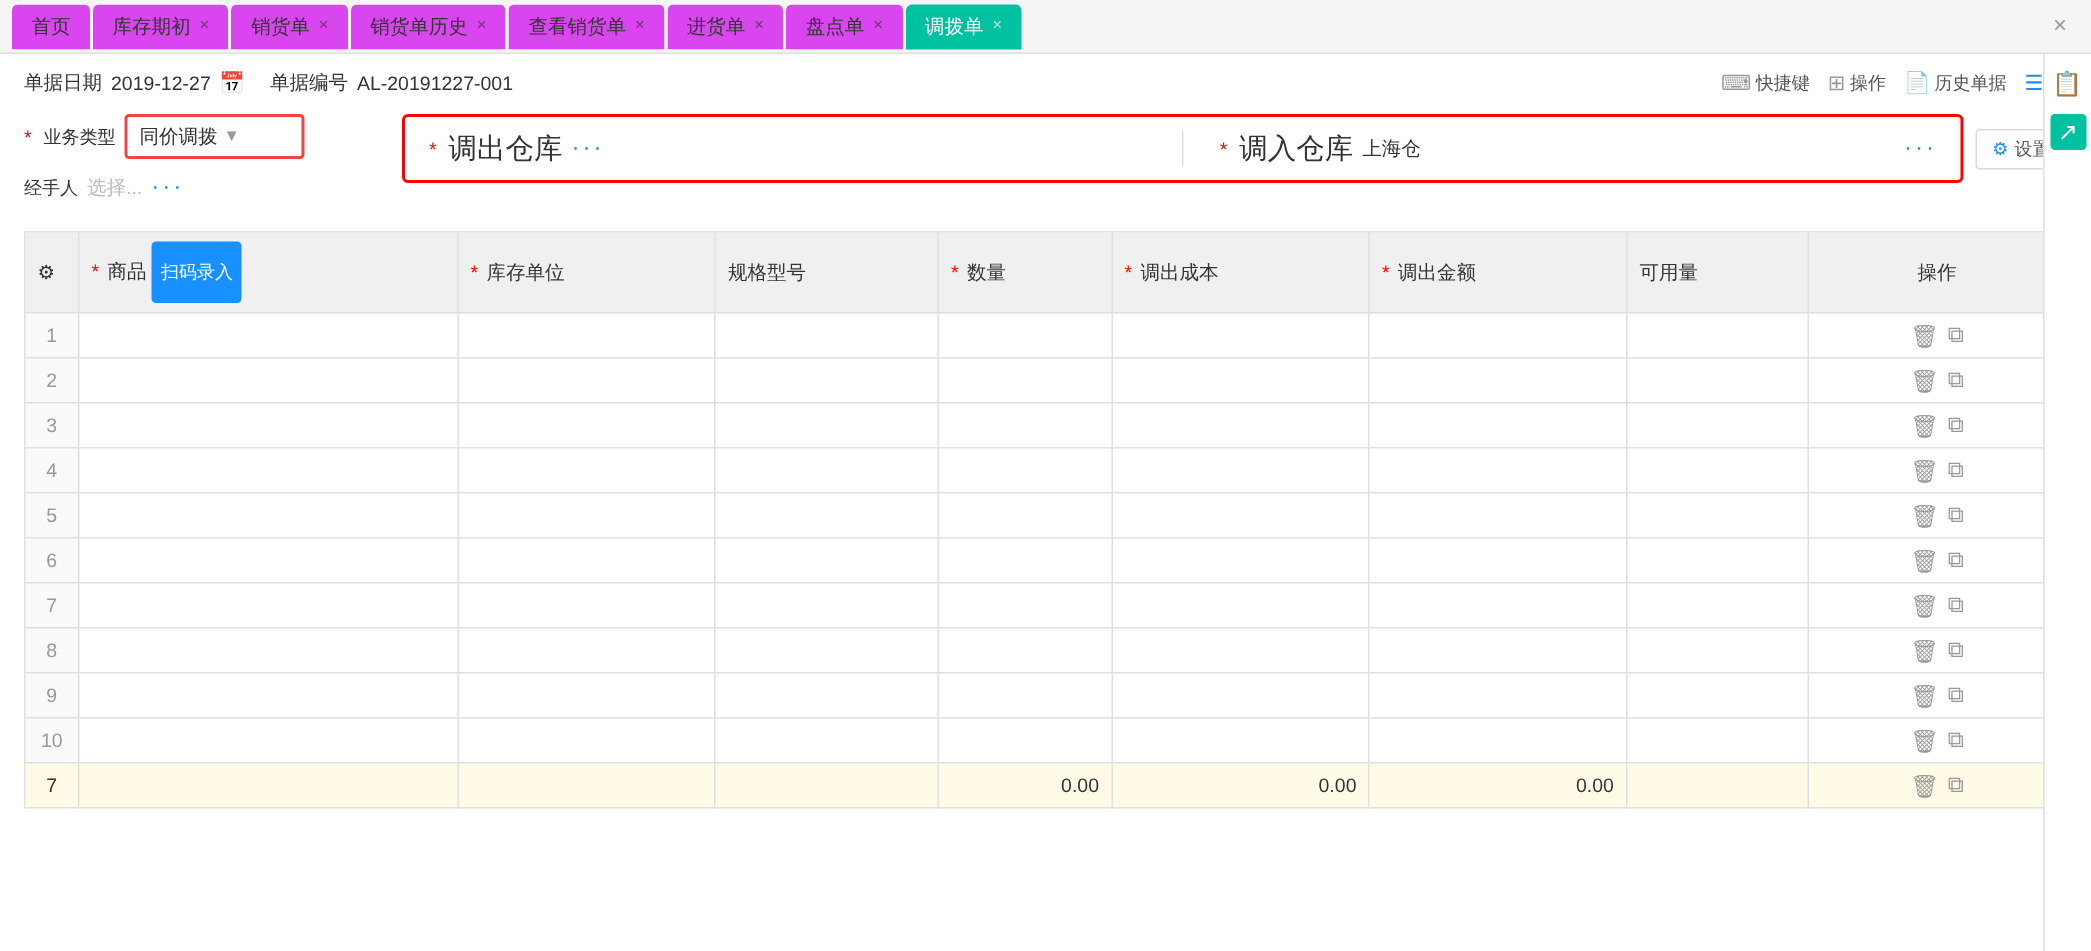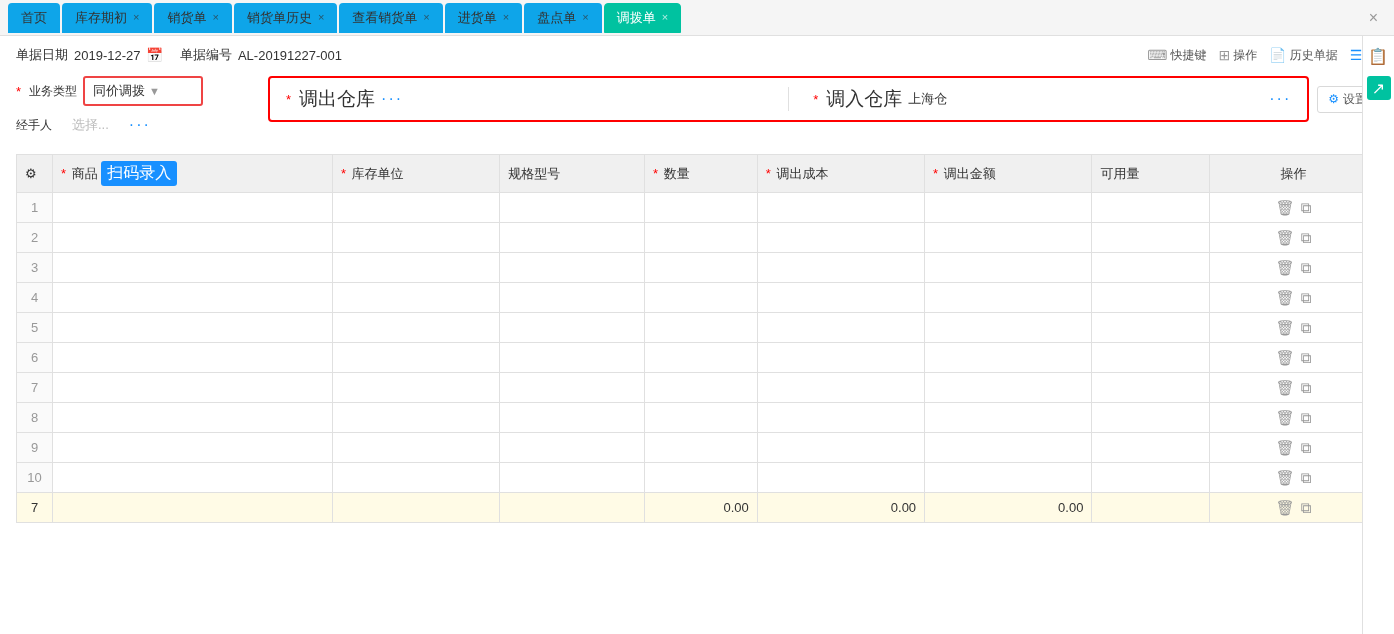--- a/index.html
+++ b/index.html
@@ -18,21 +18,21 @@
     .tab {
       display: flex;
       align-items: center;
       padding: 0 12px;
       height: 30px;
       border-radius: 4px 4px 0 0;
       cursor: pointer;
       font-size: 13px;
       gap: 6px;
       white-space: nowrap;
-      background: #0ea5e9;
+      background: #d946ef;
       border: 1px solid transparent;
     }
     .tab.active {
       background: #00c2a0;
       color: #fff;
       border-color: #00c2a0;
     }
     .tab .close-btn {
       font-size: 11px;
       color: inherit;
@@ -156,21 +156,21 @@
       color: #555;
       background: #fff;
       white-space: nowrap;
     }
     .settings-btn .icon { color: #1890ff; }
 
     
     .person-row {
       display: flex;
       align-items: flex-end;
-      gap: 20px;
+      gap: 6px;
       margin-bottom: 10px;
     }
     .person-placeholder { color: #bbb; font-size: 13px; }
 
     
     .data-table {
       width: 100%;
       border-collapse: collapse;
       font-size: 13px;
     }
@@ -204,22 +204,22 @@
     }
     .data-table td.subtotal {
       background: #fffbe6;
       color: #333;
     }
     .scan-btn {
       background: #1890ff;
       color: #fff;
       border: none;
       border-radius: 3px;
-      padding: 2px 6px;
-      font-size: 16px;
+      padding: 12px 6px;
+      font-size: 12px;
       cursor: pointer;
     }
     .action-icons {
       display: flex;
       gap: 6px;
       align-items: center;
       justify-content: center;
     }
     .action-icon {
       cursor: pointer;

